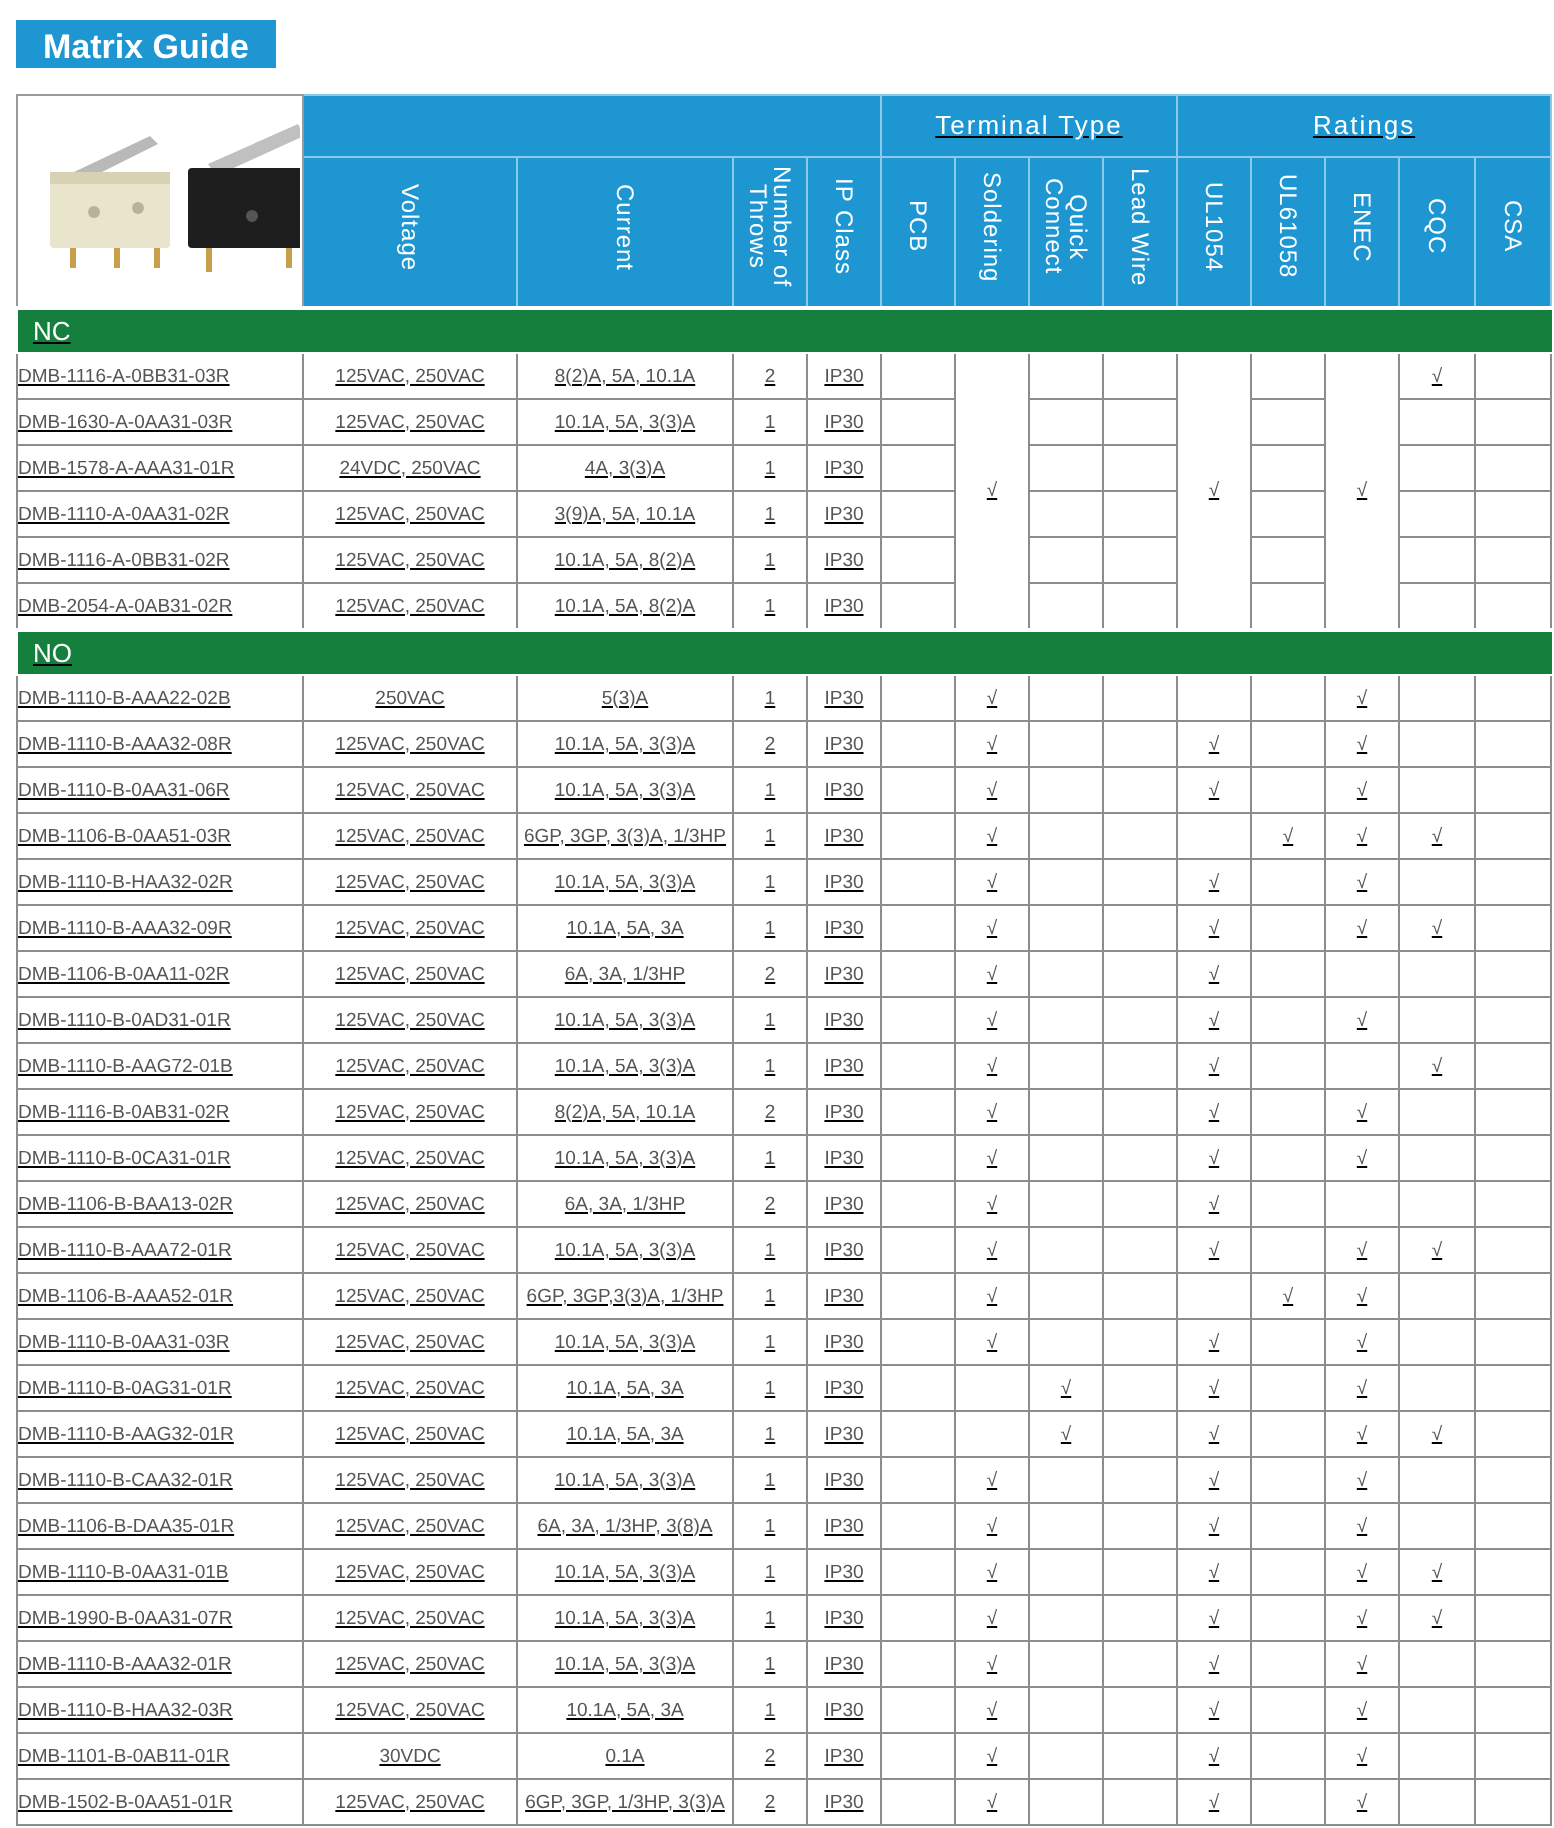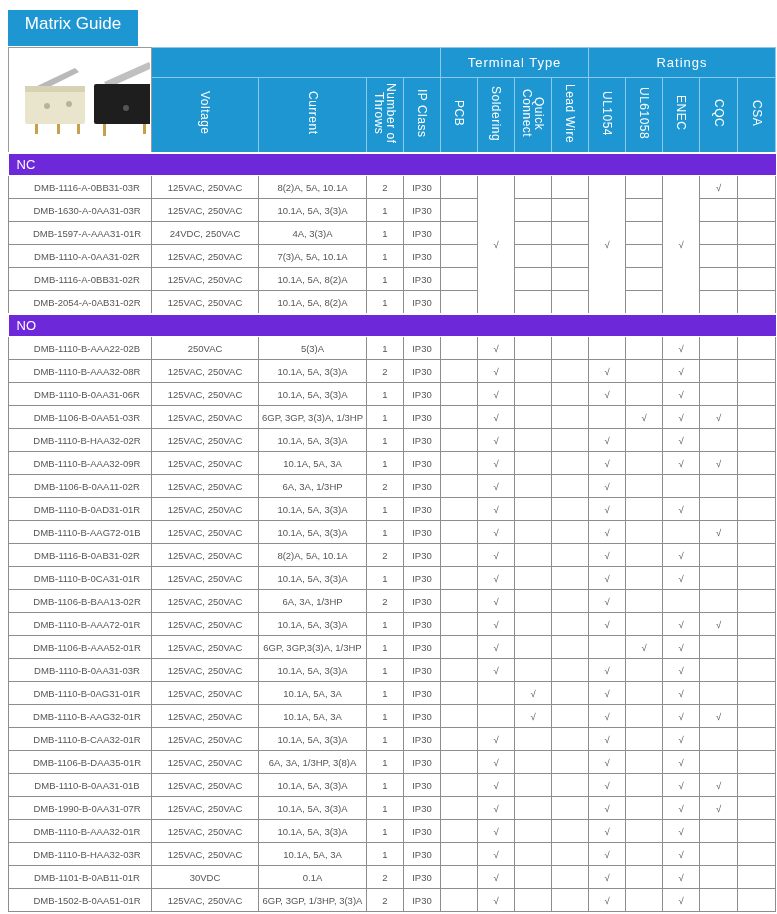--- a/index.html
+++ b/index.html
@@ -1,27 +1,27 @@
 <!DOCTYPE html>
 <html><head>
 <meta charset="utf-8">
 <style>
   html,body{margin:0;padding:0;background:#fff;}
   body{width:777px;height:914px;position:relative;overflow:hidden;font-family:"Liberation Sans","DejaVu Sans",sans-serif;}
-  .title-badge{position:absolute;left:8px;top:10px;width:130px;height:36px;background:#1e96d2;color:#fff;font-weight:normal;font-size:17px;line-height:28px;text-align:center;}
-  table.matrix{position:absolute;left:8px;top:47px;border-collapse:collapse;table-layout:fixed;width:767px;}
+  .title-badge{position:absolute;left:8px;top:10px;width:130px;height:24px;background:#1e96d2;color:#fff;font-weight:bold;font-size:17px;line-height:28px;text-align:center;}
+  table.matrix{position:absolute;left:8px;top:47px;border-collapse:collapse;table-layout:fixed;width:767px;text-decoration:underline;}
   table.matrix td, table.matrix th{padding:0;}
   th.hdr{background:#1e96d2;color:#fff;font-weight:normal;border:1px solid #8cc9ea;}
   th.group{height:29px;font-size:13px;letter-spacing:1px;}
   th.sub{height:73px;}
   .vtext{writing-mode:vertical-rl;display:inline-block;font-size:12px;line-height:12px;letter-spacing:0.5px;white-space:pre-line;text-align:center;}
   td.imgcell{background:#fff;border:1px solid #9a9a9a;}
-  tr.band td{background:#6d28d9;color:#fff;font-size:13px;height:21px;padding-left:8px;border-top:2px solid #fff;border-bottom:1px solid #fff;}
+  tr.band td{background:#15803d;color:#fff;font-size:13px;height:21px;padding-left:8px;border-top:2px solid #fff;border-bottom:1px solid #fff;}
   tr.row td{height:22px;border:1px solid #8d8d8d;font-size:9.5px;color:#555;text-align:center;}
-  tr.row td.model{text-align:center;padding-left:14px;}
+  tr.row td.model{text-align:left;padding-left:0;}
   .chk{font-size:12px;color:#555;}
 </style>
 </head>
 <body>
 
 <div class="title-badge">Matrix Guide</div>
 
 <table class="matrix">
   <colgroup>
     <col style="width:143px">
@@ -107,36 +107,36 @@
         <td>1</td>
         <td>IP30</td>
         <td class="chk"></td>
         <td class="chk"></td>
         <td class="chk"></td>
         <td class="chk"></td>
         <td class="chk"></td>
         <td class="chk"></td>
       </tr>
       <tr class="row">
-        <td class="model">DMB-1597-A-AAA31-01R</td>
+        <td class="model">DMB-1578-A-AAA31-01R</td>
         <td>24VDC, 250VAC</td>
         <td>4A, 3(3)A</td>
         <td>1</td>
         <td>IP30</td>
         <td class="chk"></td>
         <td class="chk"></td>
         <td class="chk"></td>
         <td class="chk"></td>
         <td class="chk"></td>
         <td class="chk"></td>
       </tr>
       <tr class="row">
         <td class="model">DMB-1110-A-0AA31-02R</td>
         <td>125VAC, 250VAC</td>
-        <td>7(3)A, 5A, 10.1A</td>
+        <td>3(9)A, 5A, 10.1A</td>
         <td>1</td>
         <td>IP30</td>
         <td class="chk"></td>
         <td class="chk"></td>
         <td class="chk"></td>
         <td class="chk"></td>
         <td class="chk"></td>
         <td class="chk"></td>
       </tr>
       <tr class="row">

